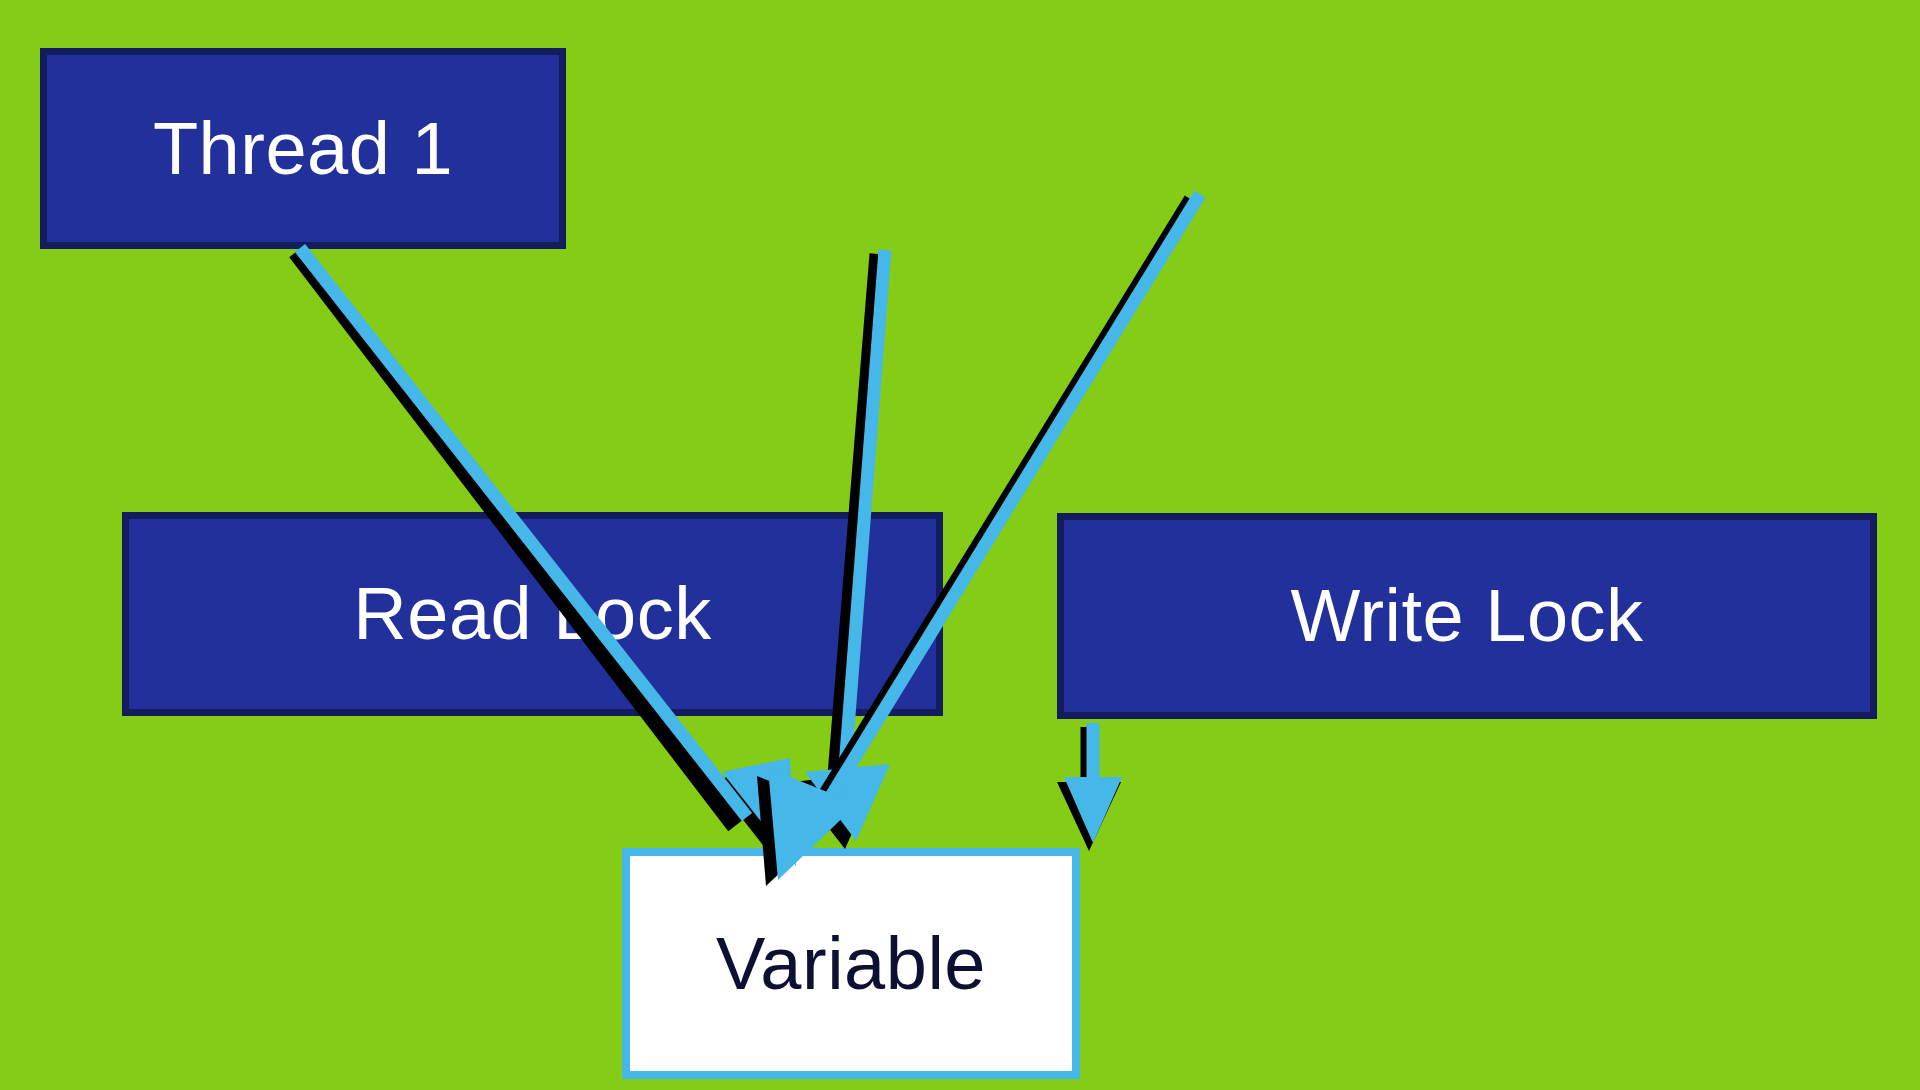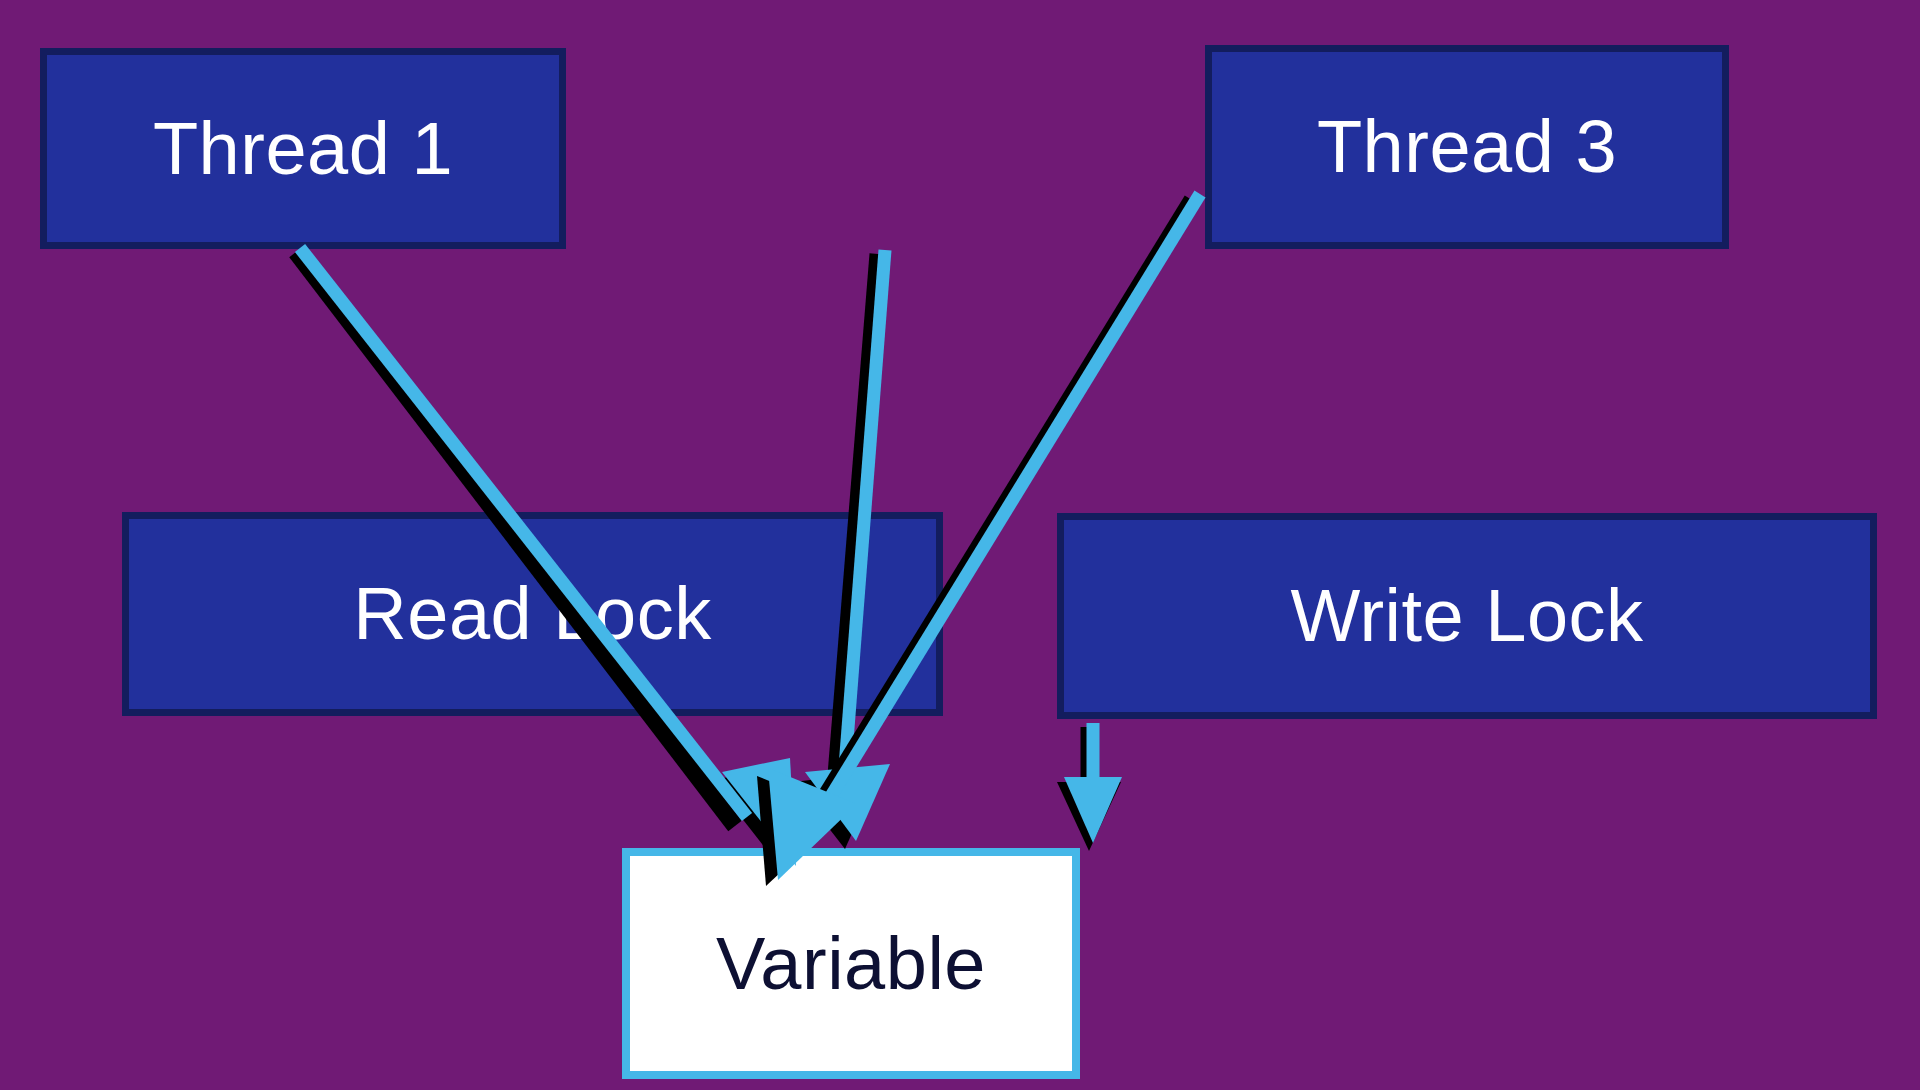--- a/index.html
+++ b/index.html
@@ -5,21 +5,21 @@
 <style>
   html, body {
     margin: 0;
     padding: 0;
     background: #ffffff;
   }
   #stage {
     position: relative;
     width: 1920px;
     height: 1090px;
-    background: #701a75;
+    background: #84cc16;
     overflow: hidden;
     font-family: "Liberation Sans", sans-serif;
     text-decoration: underline;
   }
   .node {
     position: absolute;
     box-sizing: border-box;
     display: flex;
     align-items: center;
     justify-content: center;
@@ -87,23 +87,20 @@
 </head>
 <body>
 
 <div id="stage">
 
   <div class="node node-blue" id="thread-1">
     <span class="node-label">Thread 1</span>
   </div>
 
 
-  <div class="node node-blue" id="thread-3">
-    <span class="node-label">Thread 3</span>
-  </div>
 
   <div class="node node-blue" id="read-lock">
     <span class="node-label">Read Lock</span>
   </div>
 
   <div class="node node-blue" id="write-lock">
     <span class="node-label">Write Lock</span>
   </div>
 
   <div class="node node-white" id="variable">

